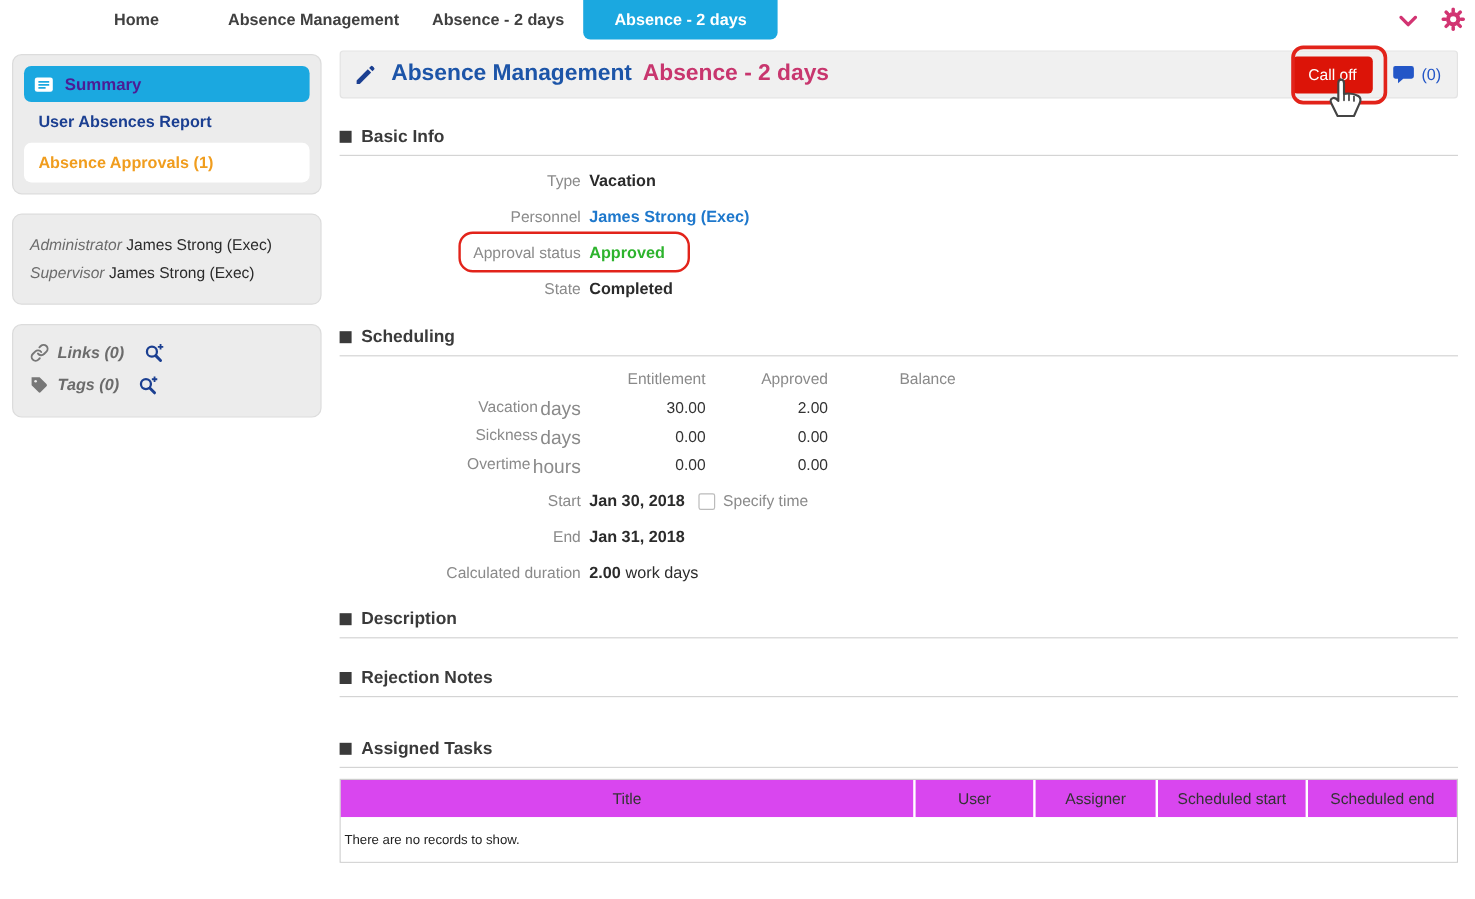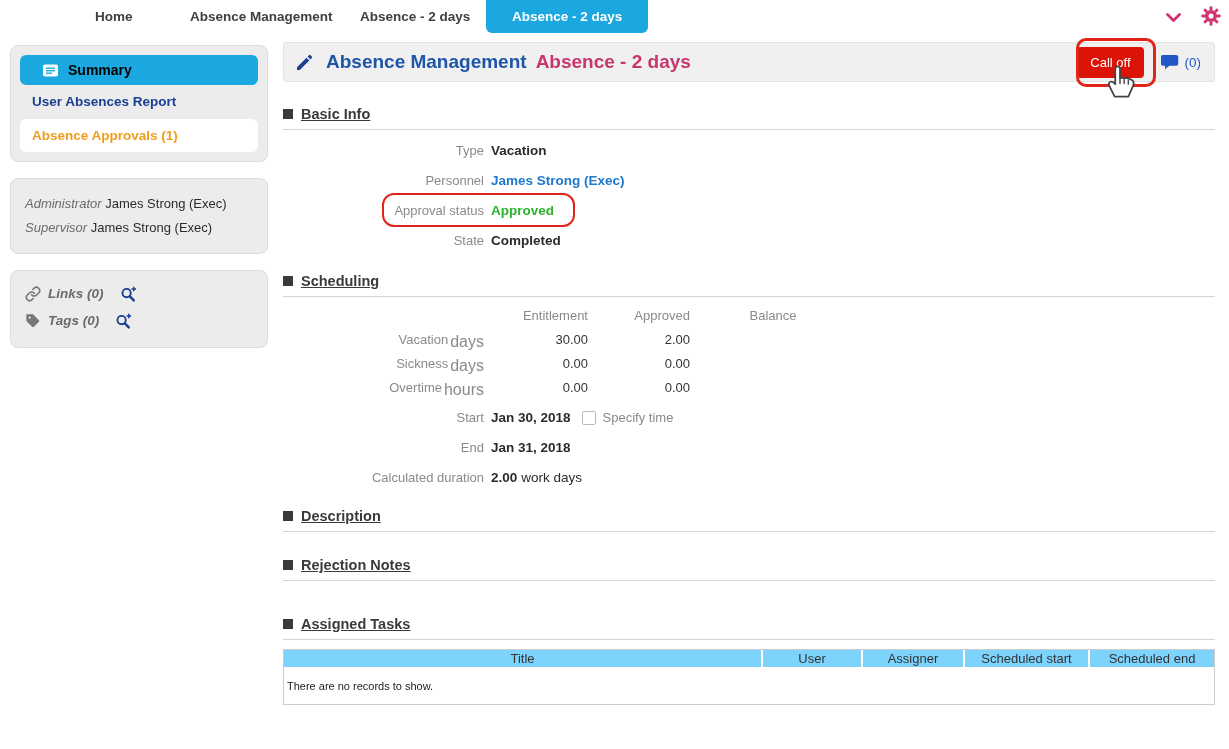--- a/index.html
+++ b/index.html
@@ -18,22 +18,22 @@
     background:#1ba8e0; color:#fff; font-size:13.5px; font-weight:700;
     display:flex; align-items:center; border-radius:0 0 6px 6px; cursor:pointer; white-space:nowrap; }
   .nav-right-icon { position:absolute; cursor:pointer; }
   .chevron-down { left:1166px; top:11px; }
   .gear { left:1201px; top:6px; }
 
   
   .sidebar { position:absolute; left:10px; top:45px; width:258px; }
   .panel { background:#ececec; border:1px solid #dcdcdc; border-radius:8px; margin-bottom:16px; }
   .panel-nav { padding:9px; }
-  .summary-btn { display:flex; align-items:center; gap:9px; background:#1ba8e0; color:#000000;
-    font-size:14px; font-weight:700; padding:7px 22px; border-radius:6px; cursor:pointer; }
+  .summary-btn { display:flex; align-items:center; gap:9px; background:#1ba8e0; color:#4c1d95;
+    font-size:14px; font-weight:700; padding:7px 8px; border-radius:6px; cursor:pointer; }
   .uar-link { display:block; padding:9px 12px 5px 12px; color:#1b3f91; font-size:13.5px;
     font-weight:700; cursor:pointer; text-decoration:none; }
   .approvals-card { background:#fff; border-radius:6px; padding:9px 12px; margin-top:5px;
     color:#f09d1e; font-size:13.5px; font-weight:700; cursor:pointer; }
   .panel-people { padding:17px 14px 9px 14px; }
   .person-row { margin-bottom:9px; font-size:13px; }
   .person-role { font-style:italic; color:#6b6b6b; }
   .person-name { color:#2b2b2b; }
   .panel-lt { padding:15px 14px 7px 14px; }
   .lt-row { display:flex; align-items:flex-start; margin-bottom:10px; }
@@ -47,21 +47,21 @@
   .pencil { margin-right:13px; display:inline-flex; }
   .title-primary { font-size:19px; font-weight:600; color:#1d55a8; margin-right:9px; white-space:nowrap; }
   .title-secondary { font-size:19px; font-weight:600; color:#c8366e; white-space:nowrap; }
   .hdr-spacer { flex:1; }
   .calloff-btn { background:#dc1408; color:#fff; border:none; border-radius:4px;
     font-family:inherit; font-size:13px; padding:8px 13px; cursor:pointer; margin-right:17px; }
   .comment-wrap { display:flex; align-items:center; gap:5px; cursor:pointer; }
   .comment-count { color:#2356c7; font-size:13.5px; }
 
   .section { margin-top:24px; }
-  .section-title { display:flex; align-items:center; gap:8px; font-size:14.5px; font-weight:700; color:#3a3a3a;text-decoration:underline; }
+  .section-title { display:flex; align-items:center; gap:8px; font-size:14.5px; font-weight:700; color:#3a3a3a; }
   .sq { width:10px; height:10px; background:#3a3a3a; flex:0 0 auto; }
   .rule { border:none; border-top:1px solid #d4d4d4; margin-top:7px; }
 
   .fields { margin-top:5px; }
   .field-row { display:grid; grid-template-columns:201px 1fr; column-gap:7px; height:30px; align-items:center; }
   .field-label { text-align:right; color:#8a8a8a; font-size:13px; }
   .field-value { font-weight:700; color:#2b2b2b; font-size:13.5px; }
   .value-link { color:#1e78cc; cursor:pointer; }
   .value-green { color:#2db32d; }
 
@@ -80,21 +80,21 @@
     margin:0 7px 0 11px; cursor:pointer; flex:0 0 auto; }
   .specify-label { color:#8a8a8a; font-size:13px; font-weight:400; }
   .dur-suffix { font-weight:400; margin-left:4px; }
 
   .sec-desc { margin-top:16px; }
   .sec-rej  { margin-top:25px; }
   .sec-tasks{ margin-top:35px; }
 
   .tasks-table { margin-top:9px; border:1px solid #ccc; }
   .tasks-head { display:grid; grid-template-columns:477px 100px 102px 125px 1fr;
-    background:#7dd3fc; height:17px; }
+    background:#d946ef; height:31px; }
   .th-cell { display:flex; align-items:center; justify-content:center; font-size:13px; color:#333;
     border-left:2px solid #fff; cursor:default; }
   .th-cell:first-child { border-left:none; }
   .tasks-empty { height:37px; display:flex; align-items:center; padding-left:3px;
     background:#fff; font-size:11px; color:#222; }
 
   
   .annot { position:absolute; pointer-events:none; z-index:5; }
   .annot-calloff { left:1076px; top:38px; width:80px; height:49px; border:3px solid #e2231a; border-radius:10px; }
   .annot-approval { left:382px; top:193px; width:193px; height:34px; border:2px solid #e2231a; border-radius:12px; }

